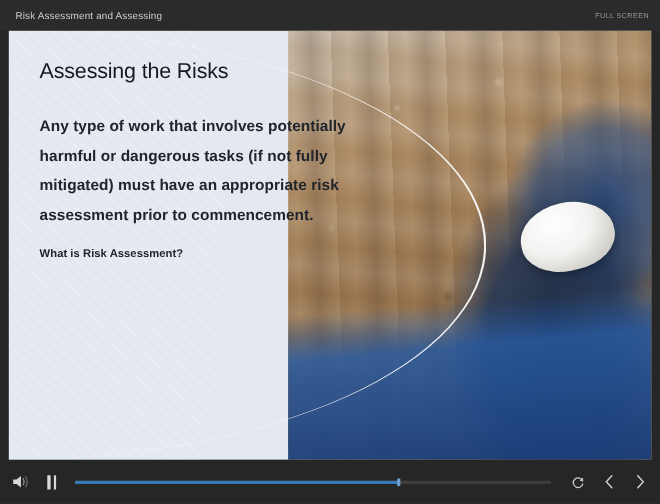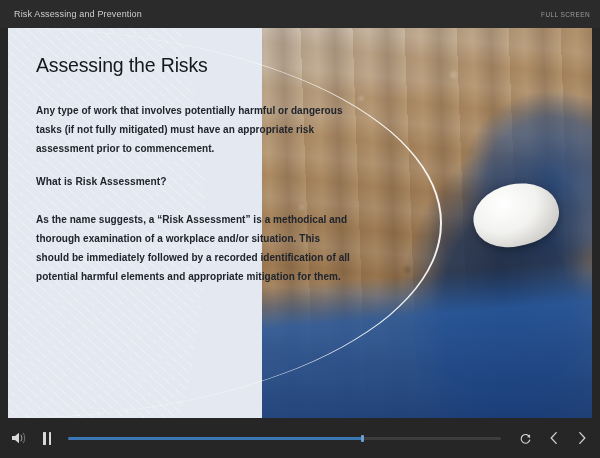--- a/index.html
+++ b/index.html
@@ -89,21 +89,21 @@
 
   
   .content {
     position:absolute; left:28px; top:26px; width:315px; z-index:4;
   }
   .slide-title {
     font-size:19.5px; font-weight:400; color:#16181c;
     letter-spacing:-.15px; margin-bottom:24px;
   }
   .para {
-    font-size:10px; line-height:1.92; color:#3f4550;
+    font-size:14px; line-height:1.92; color:#3f4550;
     margin-bottom:17px; letter-spacing:.05px;
   }
   .para.bold { font-weight:700; color:#20242c; }
   .subhead {
     font-size:10.2px; font-weight:700; color:#20242c;
     margin-bottom:23px; letter-spacing:.05px;
   }
 
   
   .controls {
@@ -137,21 +137,21 @@
   .nav-btns { display:flex; align-items:center; gap:16px; margin-left:4px; }
   .replay { width:13px; height:14px; }
   .chev { width:12px; height:14px; }
 </style>
 </head>
 <body>
 
 <div class="player">
 
   <div class="topbar">
-    <div class="course-title">Risk Assessing and Prevention</div>
+    <div class="course-title">Risk Assessment and Assessing</div>
     <div class="fullscreen-btn">FULL SCREEN</div>
   </div>
 
   <div class="stage">
 
     <div class="photo">
       <div class="photo-grain"></div>
     </div>
 
     <div class="panel">
@@ -160,21 +160,20 @@
     <div class="panel-rim"></div>
 
     <div class="content">
       <h1 class="slide-title">Assessing the Risks</h1>
 
       <p class="para bold">Any type of work that involves potentially harmful or dangerous tasks (if not fully mitigated) must have an appropriate risk assessment prior to commencement.</p>
 
       <h2 class="subhead">What is Risk Assessment?</h2>
 
 
-      <p class="para bold">As the name suggests, a “Risk Assessment” is a methodical and thorough examination of a workplace and/or situation. This should be immediately followed by a recorded identification of all potential harmful elements and appropriate mitigation for them.</p>
 
     </div>
   </div>
 
   <div class="controls">
 
     <div class="ctrl-icon volume">
       <svg viewBox="0 0 18 16" width="18" height="16" aria-hidden="true">
         <path d="M2 6h3l4-3.2v10.4L5 10H2z" fill="#d8d8d8"></path>
         <path d="M11 5.2c1.1.8 1.1 4.8 0 5.6" stroke="#9a9a9a" stroke-width="1.1" fill="none" stroke-linecap="round"></path>

